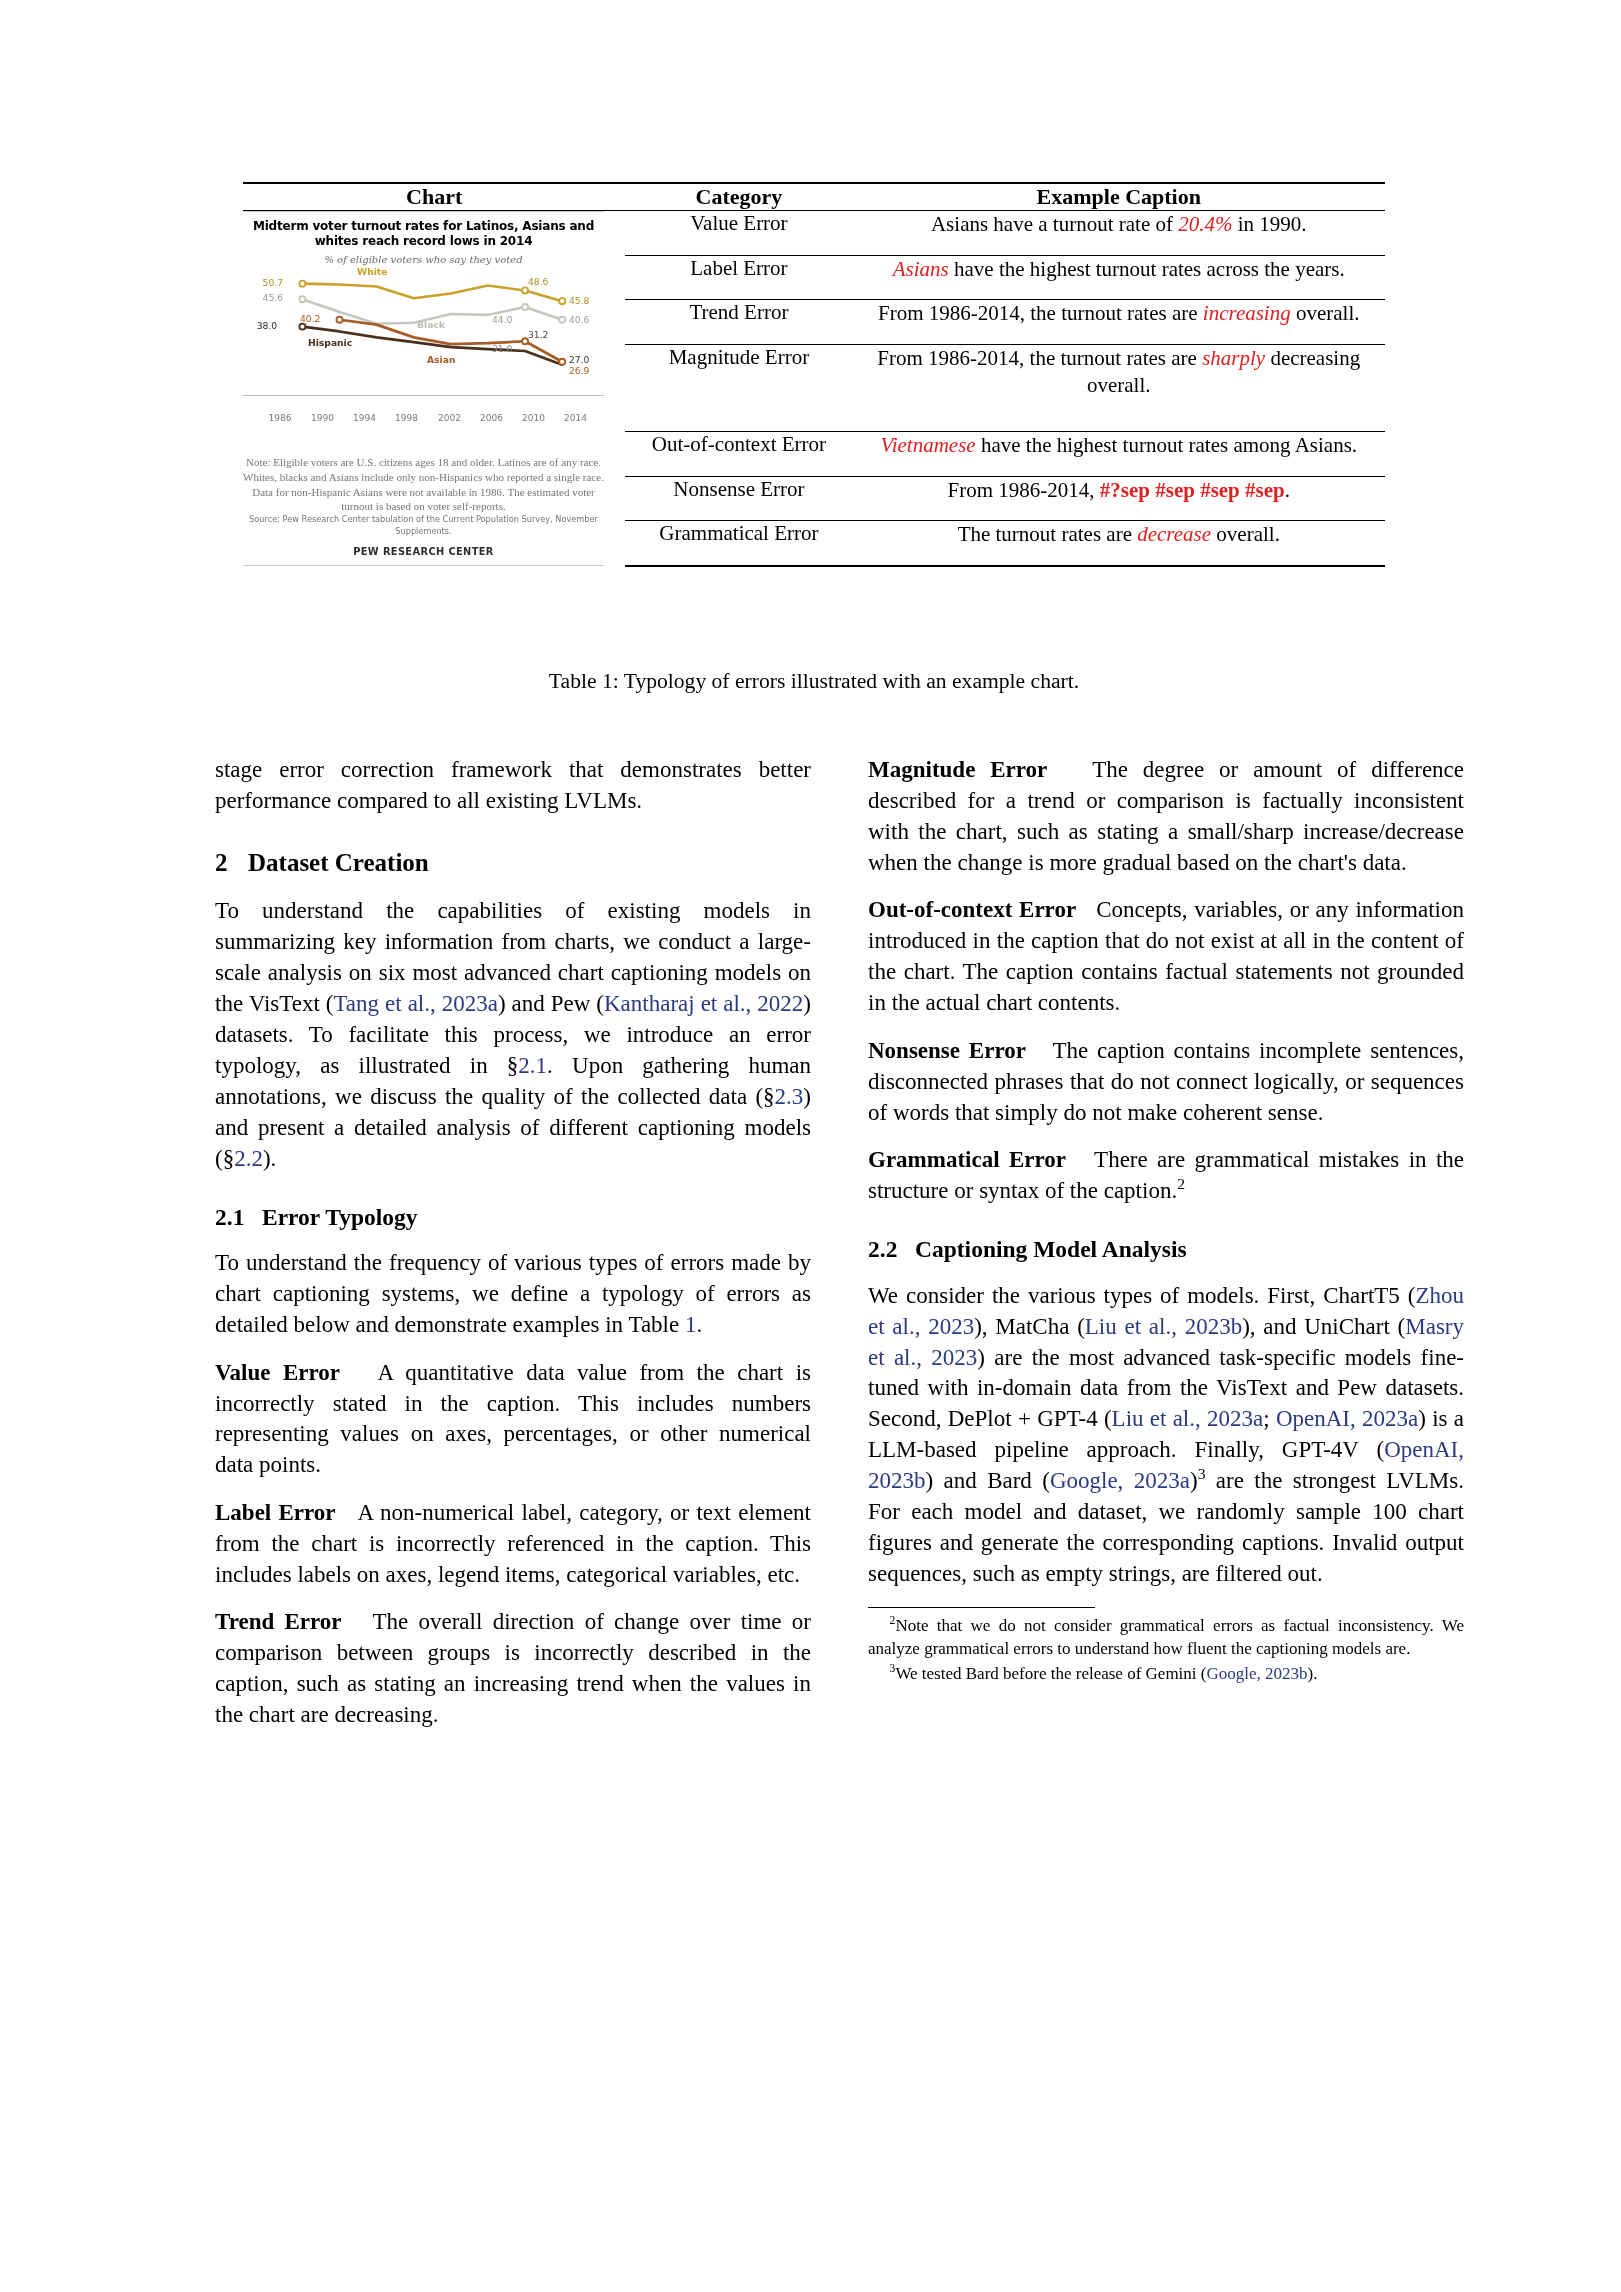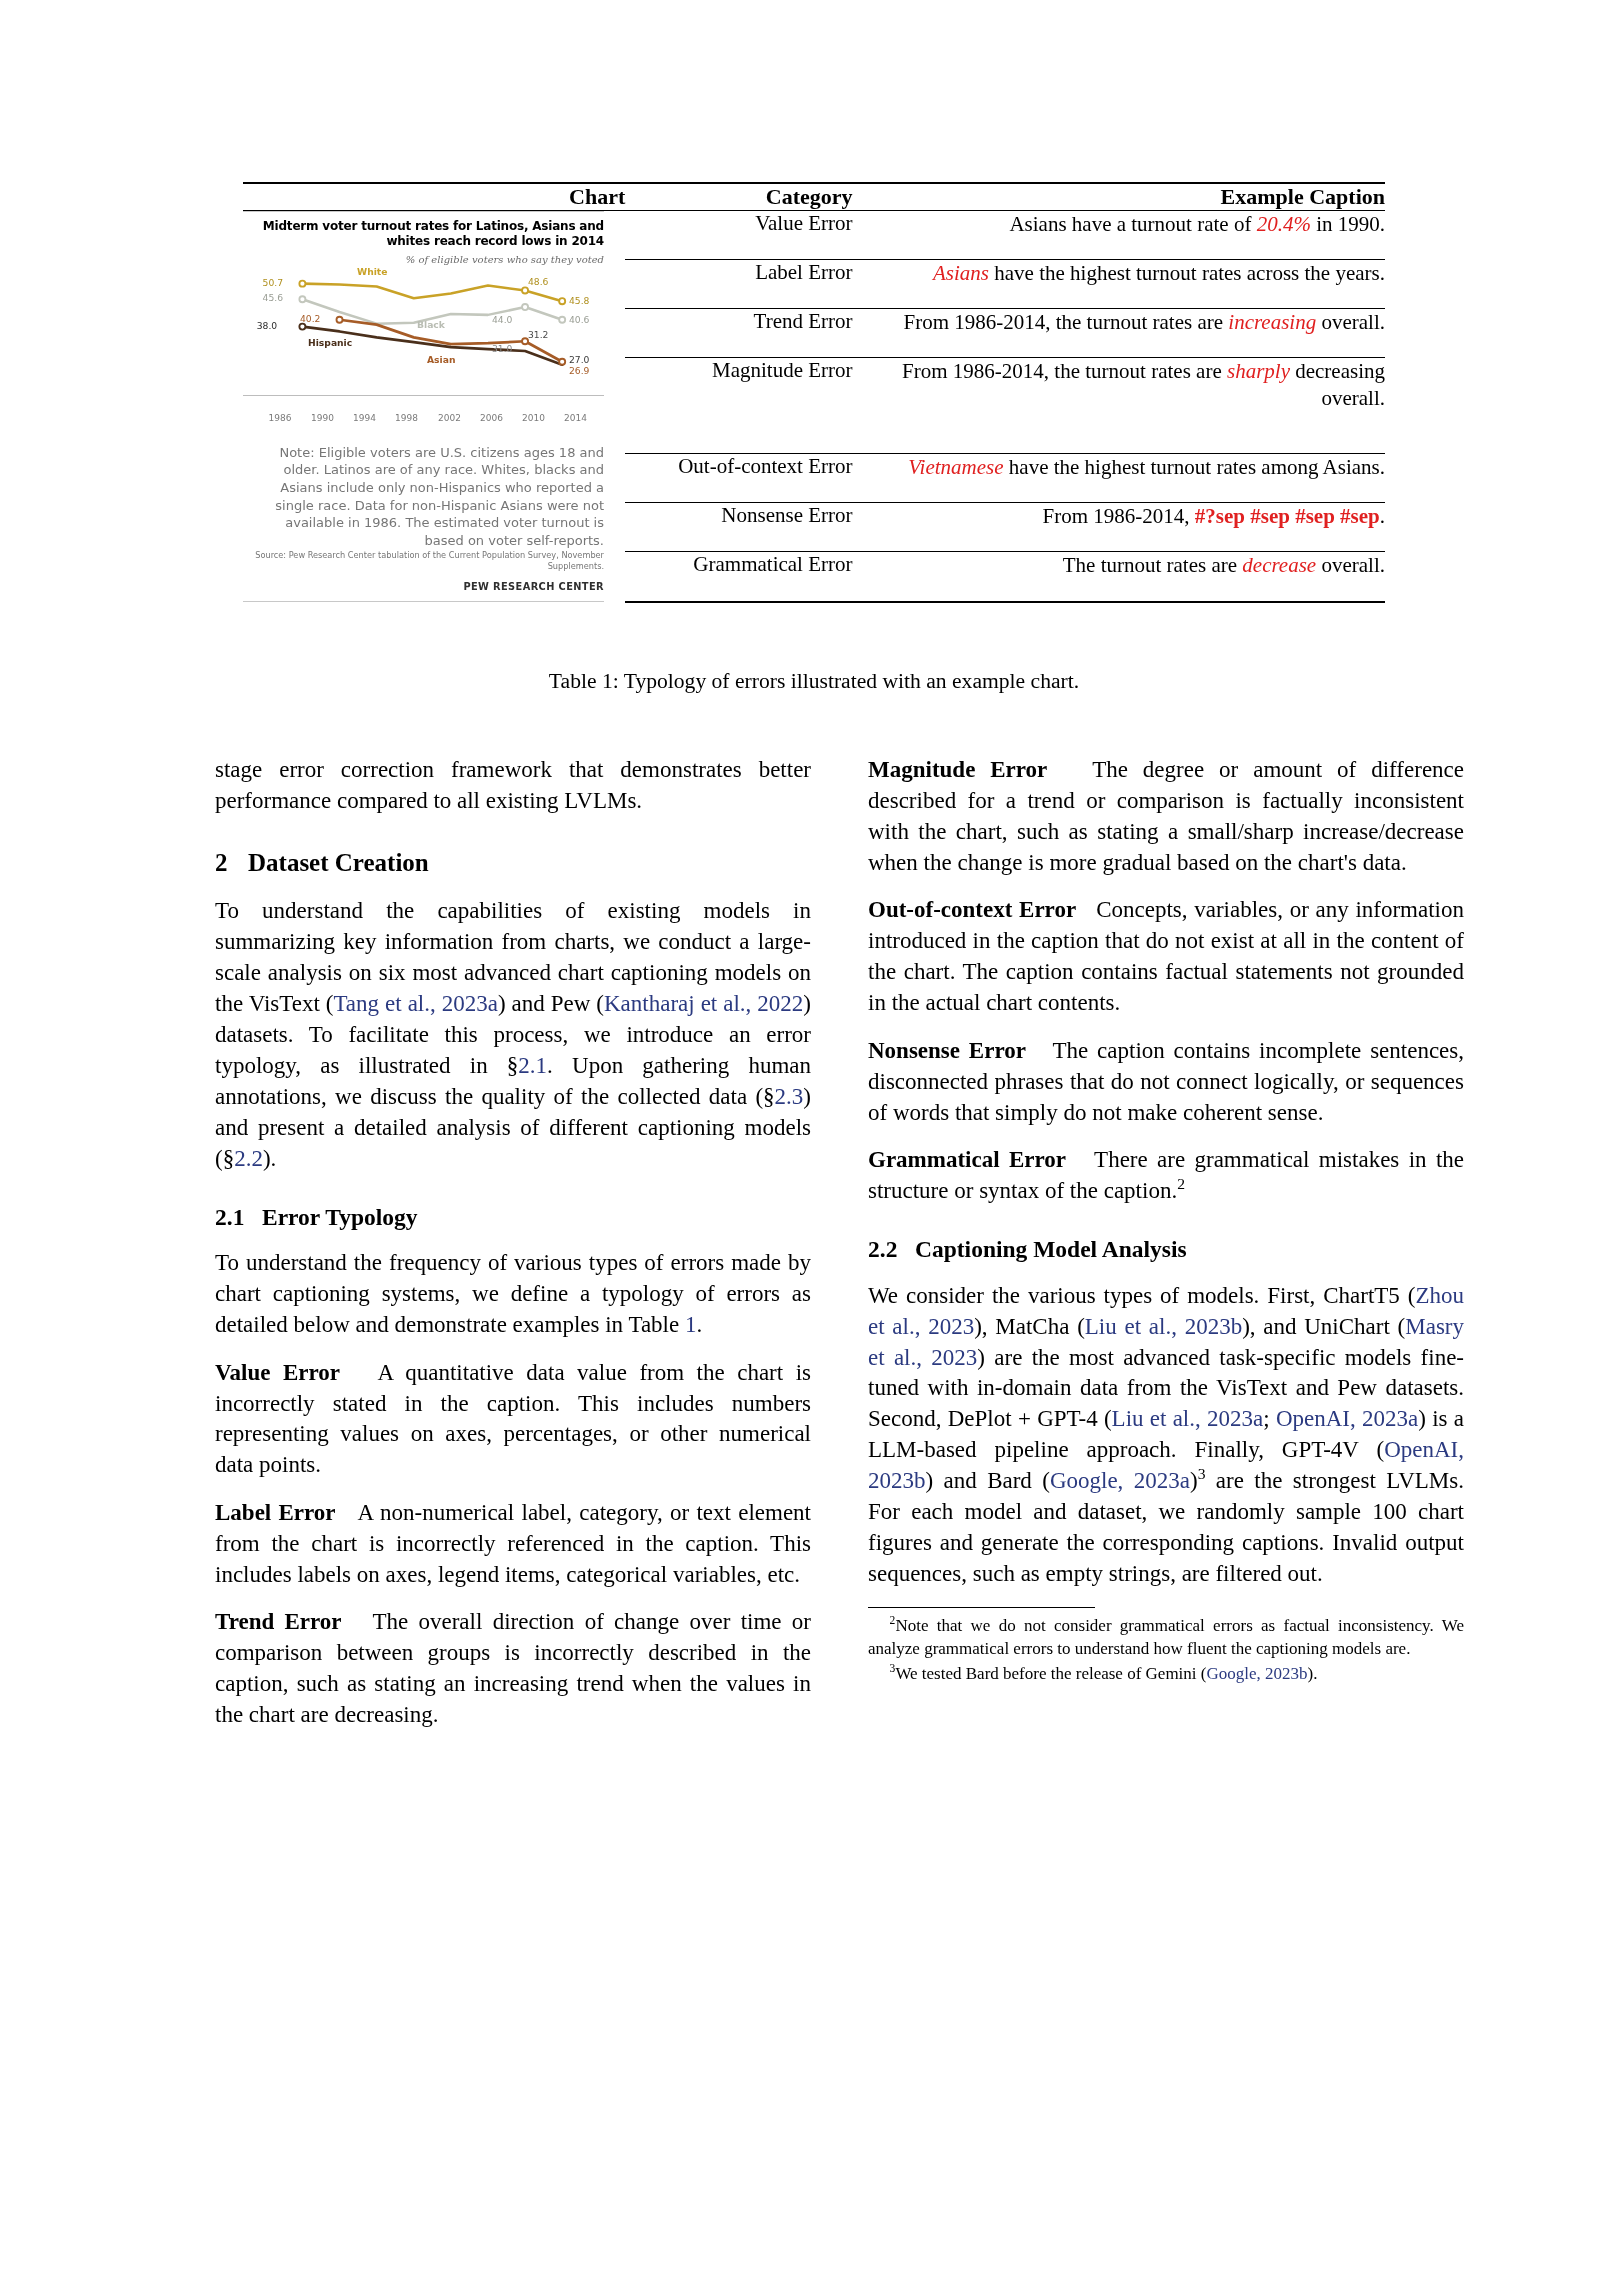--- a/index.html
+++ b/index.html
@@ -9,21 +9,21 @@
     font-family:"Liberation Serif", serif;
     color:#000;
     position:relative;
     overflow:hidden;
   }
   .page { position:absolute; left:0; top:0; width:1621px; height:2293px; }
 
   
   .table-wrap { position:absolute; left:243px; top:182px; width:1142px; }
   table.typology { border-collapse:collapse; width:100%; font-size:21px; }
-  table.typology td, table.typology th { vertical-align:top; padding:0; text-align:right; }
+  table.typology td, table.typology th { vertical-align:top; padding:0; text-align:center; }
   .rule-top { border-top:2.2px solid #000; }
   .rule-mid { border-top:1.3px solid #000; }
   .rule-bot { border-bottom:2.2px solid #000; }
   .rule-row { border-top:0.8px solid #000; }
   .hdr td { font-weight:bold; font-size:22px; padding:8.8px 0 8.8px 0; }
   .col-chart { width:382px; }
   .col-cat   { width:227px; }
   .col-cap   { width:532px; }
   .cell-cat { padding:8.8px 7.8px 8.8px 0; white-space:nowrap; }
   .cell-cap { padding:8.8px 0 8.8px 0; text-align:justify; line-height:1.28; }
@@ -33,21 +33,21 @@
 
   
   .pew { position:relative; width:361px; background:#fff; font-family:"DejaVu Sans", sans-serif; }
   .pew-topline { border-top:1px solid #c8c8c8; margin-bottom:6.9px; }
   .pew-title { font-size:12px; font-weight:bold; line-height:1.22; color:#000; letter-spacing:-0.2px; }
   .pew-sub { font-size:10px; font-style:italic; color:#6b6b6b; margin-top:5.9px; font-family:"DejaVu Serif", serif; }
   .pew-plot { position:relative; width:361px; height:125px; margin-top:2.9px; }
   .pew-plot svg { display:block; }
   .pew-axis { position:relative; width:361px; border-top:1px solid #bdbdbd; margin-top:2px; padding-top:17px; }
   .pew-axis .tick { position:absolute; font-size:9px; color:#7a7a7a; }
-  .pew-note { font-size:13px; color:#767676; line-height:1.36; margin-top:17px; }
+  .pew-note { font-size:11px; color:#767676; line-height:1.36; margin-top:28px;font-family:Liberation Serif, serif; }
   .pew-src  { font-size:8.2px; color:#767676; line-height:1.36; }
   .pew-brand { font-size:9.8px; font-weight:bold; color:#2f2f2f; letter-spacing:0.4px; margin-top:8.8px; }
   .pew-botline { border-top:1px solid #c8c8c8; margin-top:8.8px; }
   .lbl { position:absolute; font-size:9.2px; font-weight:bold; font-family:"DejaVu Sans", sans-serif; }
   .val { position:absolute; font-size:9.2px; font-family:"DejaVu Sans", sans-serif; }
 
   
   .table-caption { position:absolute; left:243px; top:669px; width:1142px; text-align:center; font-size:21.6px; }
 
   

